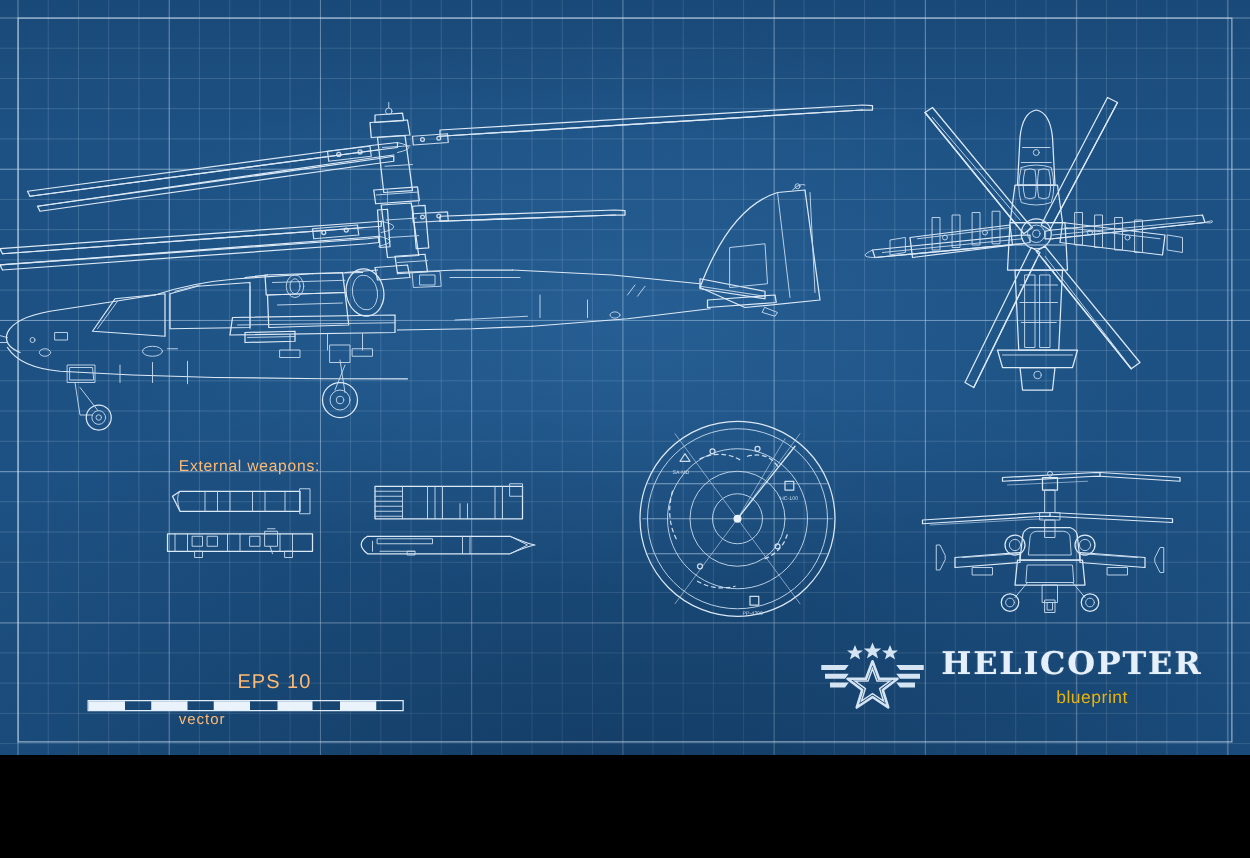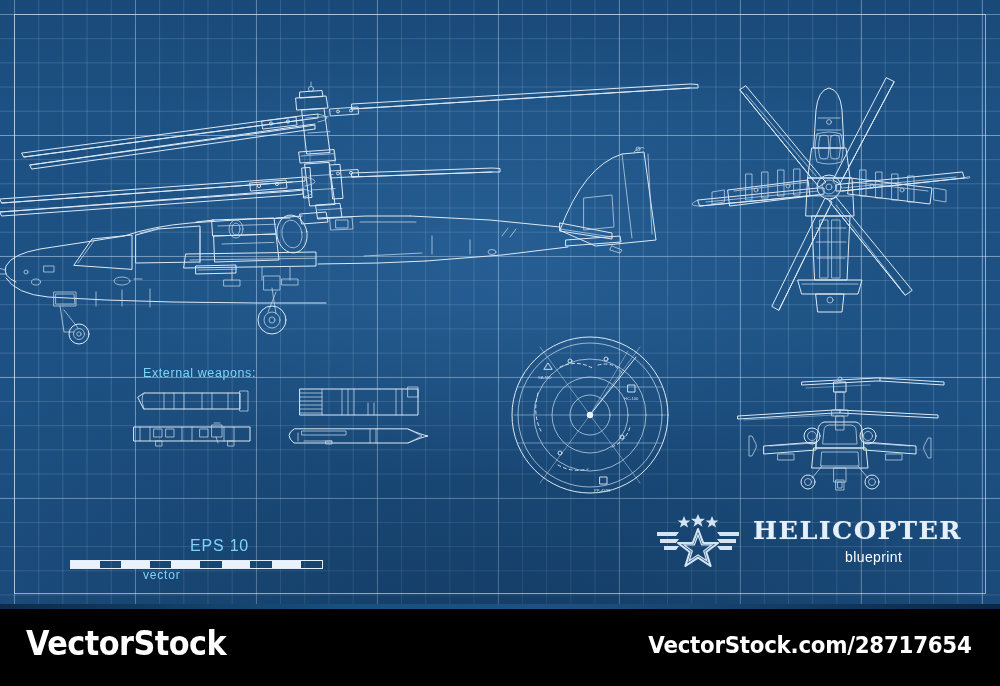--- a/index.html
+++ b/index.html
@@ -69,21 +69,21 @@
     stroke-linecap:round;
   }
   .vec .thin{stroke:#c6daee; stroke-width:.8; opacity:.92;}
   .vec .faint{stroke:#b7cfe6; stroke-width:.7; opacity:.75;}
   .vec .dash{stroke-dasharray:3 3;}
   .vec .dot{fill:#e8f2fb; stroke:none;}
 
   
   .bp-text{
     position:absolute;
-    color:#7dd3fc;
+    color:#fdba74;
     font-family:"Liberation Sans", sans-serif;
     white-space:nowrap;
     letter-spacing:.6px;
   }
   #lbl-weapons{ left:143px; top:366px; font-size:12.5px; }
   #lbl-vector{ left:143px; top:537px; font-size:12px; letter-spacing:.8px;margin-top:31px;}
   #lbl-eps{ left:190px; top:537px; font-size:16px; letter-spacing:.8px;}
 
   
   #scalebar{
@@ -117,21 +117,21 @@
     font-weight:bold;
     letter-spacing:1.4px;
     transform:scaleX(1.02);
     transform-origin:left center;
     white-space:nowrap;
     text-shadow:0 0 1px rgba(230,240,250,.4);
   }
   #brand-sub{
     position:absolute;
     left:190px; top:41px;
-    color:#ffffff;
+    color:#eab308;
     font-size:14px;
     letter-spacing:.4px;
     font-weight:300;
     white-space:nowrap;
   }
 
   
   #footer{
     position:absolute;
     left:0; top:604px;
@@ -596,19 +596,14 @@
         <g fill="none" stroke="#d4e4f3" stroke-width="1.2">
           <polygon points="43,23 46.6,32.8 57,32.8 48.7,38.9 51.8,48.8 43,42.9 34.2,48.8 37.3,38.9 29,32.8 39.4,32.8"></polygon>
         </g>
       </svg>
       <div id="brand-title">HELICOPTER</div>
       <div id="brand-sub">blueprint</div>
     </div>
 
   </div>
 
-  <div id="footer">
-    <div id="footer-accent"></div>
-    <div id="footer-logo">VectorStock</div>
-    <div id="footer-url">VectorStock.com/28717654</div>
-  </div>
 
 </div>
 
 </body></html>

